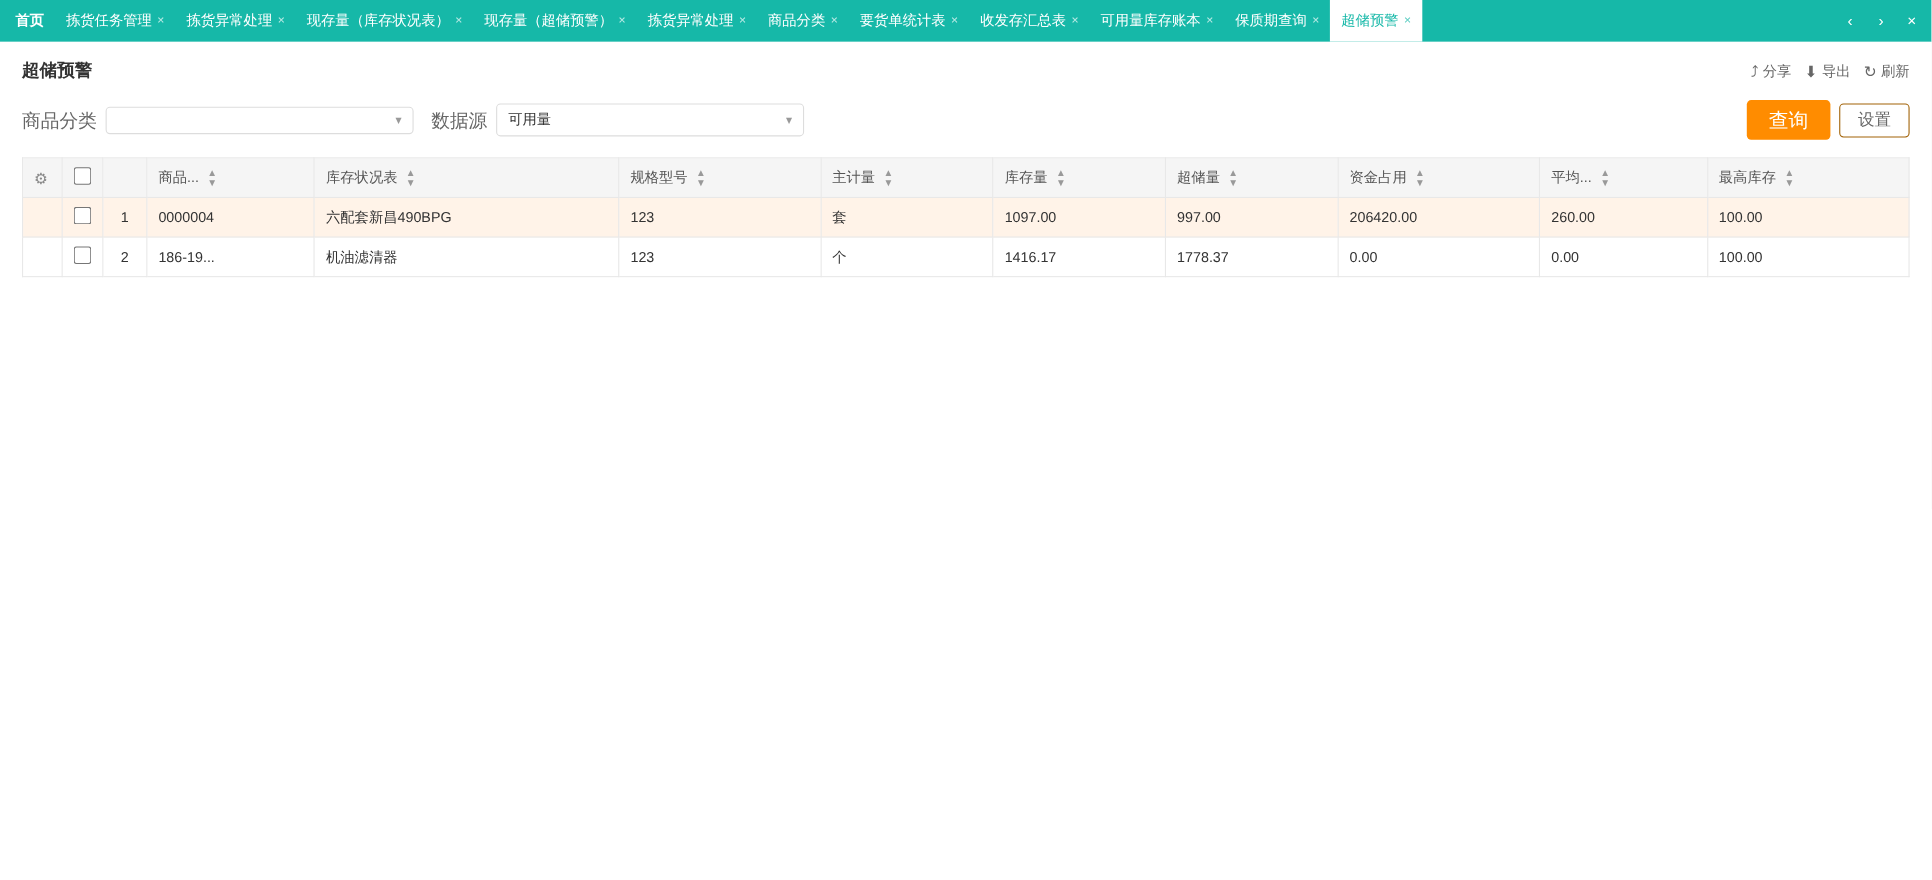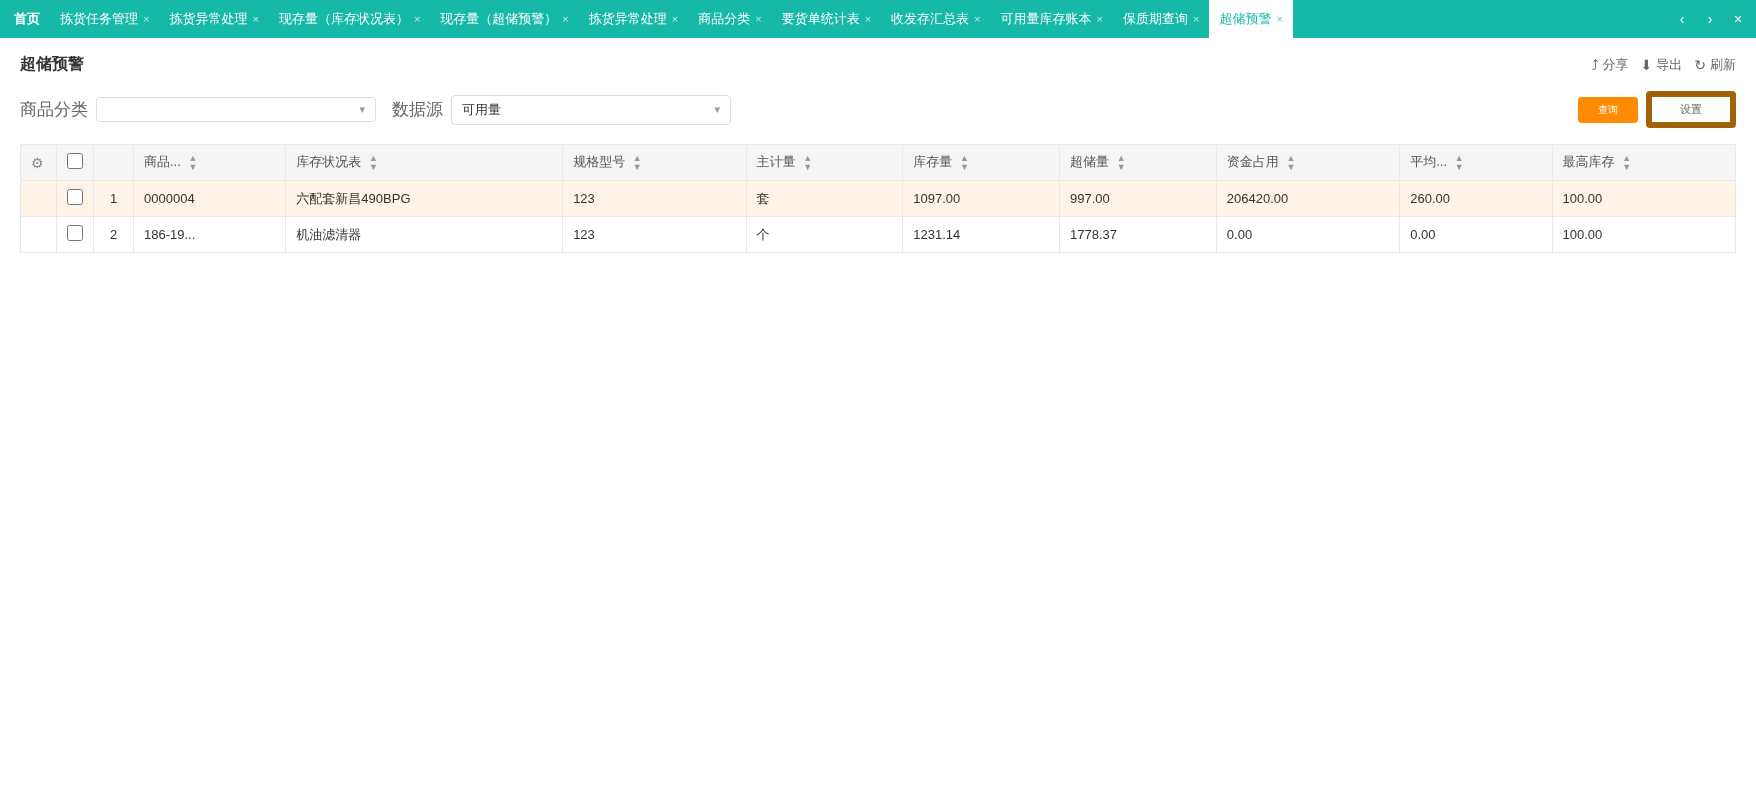--- a/index.html
+++ b/index.html
@@ -119,31 +119,31 @@
     .filter-select-wide { min-width: 280px; }
     .filter-select .chevron { color: #999; font-size: 11px; margin-left: 8px; }
 
     .btn-query {
       background: #ff8c00;
       color: #fff;
       border: none;
       border-radius: 4px;
       padding: 6px 20px;
       cursor: pointer;
-      font-size: 10px;
+      font-size: 18px;
       margin-left: auto;
     }
     .btn-settings {
       background: #fff;
       color: #666;
-      border: 6px solid #a16207;
+      border: 1px solid #a16207;
       border-radius: 4px;
-      padding: 5px 28px;
-      cursor: pointer;
-      font-size: 11px;
+      padding: 5px 16px;
+      cursor: pointer;
+      font-size: 15px;
       margin-left: 8px;
     }
 
     
     .data-table {
       width: 100%;
       border-collapse: collapse;
       font-size: 13px;
     }
     .data-table th {
@@ -360,21 +360,21 @@
       <tr>
         <td class="settings-icon-cell"></td>
         <td class="col-check">
           <input type="checkbox" class="table-checkbox" style="">
         </td>
         <td class="col-num">2</td>
         <td>186-19...</td>
         <td>机油滤清器</td>
         <td>123</td>
         <td>个</td>
-        <td>1231.14</td>
+        <td>1416.17</td>
         <td>1778.37</td>
         <td>0.00</td>
         <td>0.00</td>
         <td>100.00</td>
       </tr>
     </tbody>
   </table>
 </div>
 
 </body></html>

